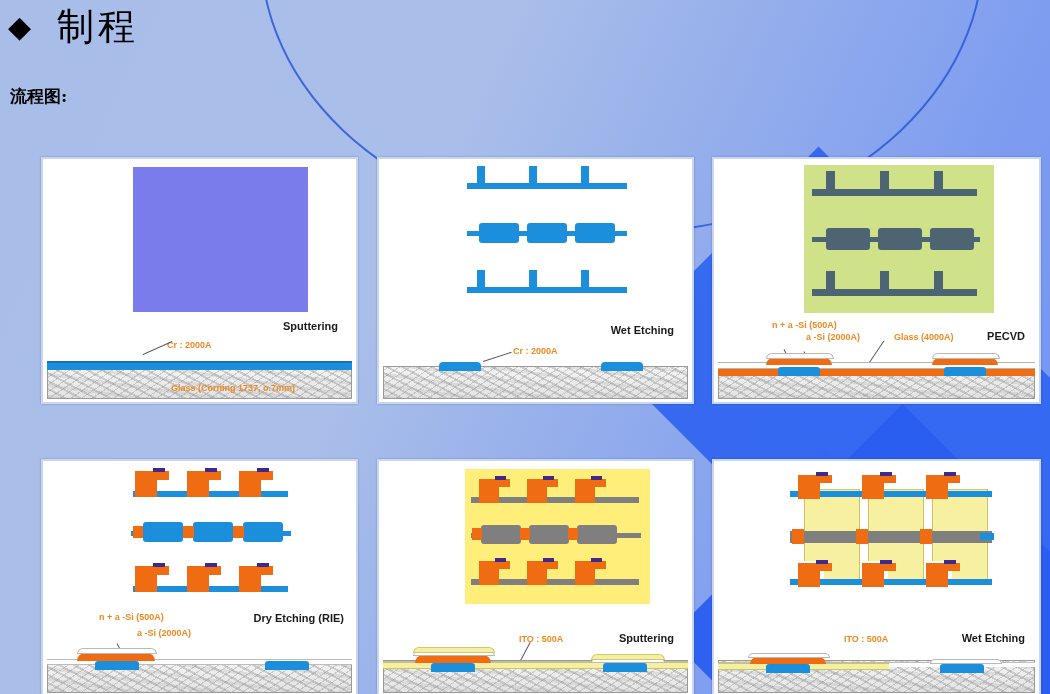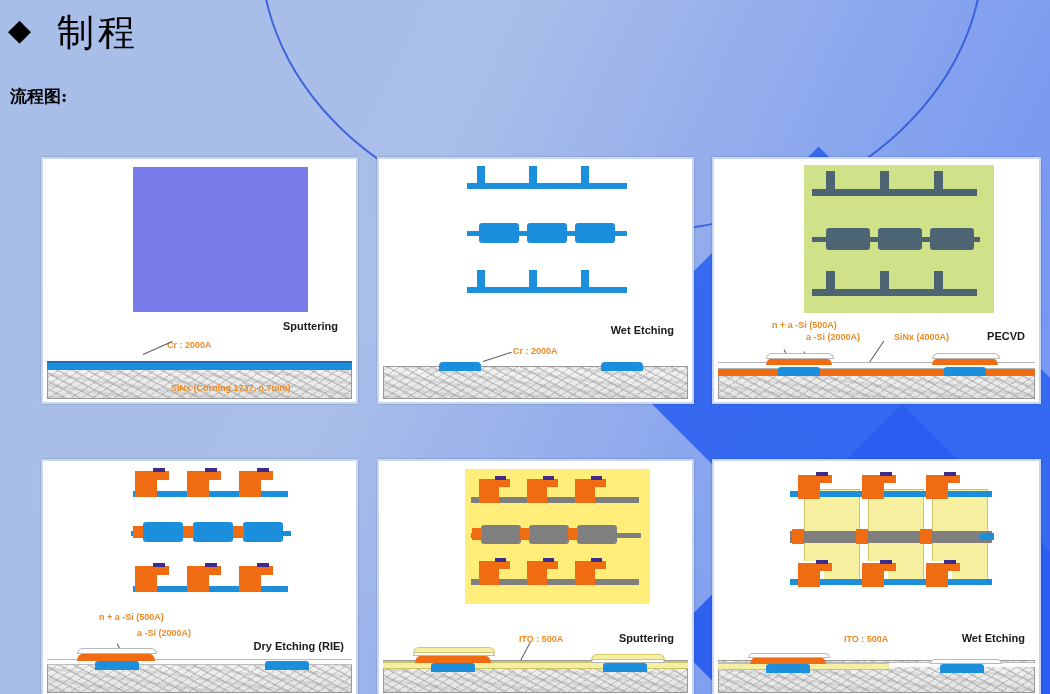--- a/index.html
+++ b/index.html
@@ -25,21 +25,21 @@
     transform:rotate(-45deg);opacity:.95;}
   .band-d{right:-10px;top:560px;width:190px;height:420px;background:#6f93f6;
     transform:rotate(-45deg);opacity:.85;}
   .band-e{left:600px;top:180px;width:26px;height:120px;background:#1e3f9e;
     transform:rotate(-45deg);opacity:.9;}
 
   
   .title-row{position:absolute;left:8px;top:8px;display:flex;align-items:center;gap:26px;}
   .diamond{font-size:30px;color:#000;line-height:1;}
   .title-text{font-family:"DejaVu Serif","Liberation Serif",serif;font-size:37px;color:#000;
-    letter-spacing:4px;line-height:1;margin-top:6px;}
+    letter-spacing:4px;line-height:1;}
   .subtitle{position:absolute;left:10px;top:85px;font-family:"DejaVu Serif","Liberation Serif",serif;
     font-size:17px;color:#000;font-weight:bold;}
 
   
   .panel{position:absolute;background:#ffffff;border:2px solid #c9d6f2;
     box-shadow:0 0 2px rgba(0,0,0,.25);overflow:hidden;}
   .p1{left:41px;top:157px;width:313px;height:243px;}
   .p2{left:377px;top:157px;width:313px;height:243px;}
   .p3{left:712px;top:157px;width:325px;height:243px;}
   .p4{left:41px;top:459px;width:313px;height:235px;}
@@ -120,21 +120,21 @@
     <div class="pv pv-bg-purple" style="left:90px;top:8px;width:175px;height:145px;"></div>
 
     <span class="label-k" style="right:18px;bottom:70px;">Sputtering</span>
 
     <span class="label" style="left:124px;bottom:52px;">Cr : 2000A</span>
     <div class="lead" style="left:100px;bottom:47px;width:32px;transform:rotate(-24deg);"></div>
 
     <div class="sec">
       <div class="glass"></div>
       <div class="crline" style="bottom:32px;"></div>
-      <span class="label" style="left:128px;bottom:9px;">SiNx (Corning 1737, o.7mm)</span>
+      <span class="label" style="left:128px;bottom:9px;">Glass (Corning 1737, o.7mm)</span>
     </div>
   </div>
 
   <div class="panel p2">
     <div class="pv" style="left:0;top:0;width:100%;height:150px;">
 
       <div class="bar blue" style="left:88px;top:24px;width:160px;height:6px;"></div>
       <div class="bar blue" style="left:98px;top:7px;width:8px;height:20px;"></div>
       <div class="bar blue" style="left:150px;top:7px;width:8px;height:20px;"></div>
       <div class="bar blue" style="left:202px;top:7px;width:8px;height:20px;"></div>
@@ -174,21 +174,21 @@
       <div class="bar gray" style="left:126px;top:63px;width:44px;height:22px;border-radius:3px;"></div>
 
       <div class="bar gray" style="left:8px;top:124px;width:165px;height:7px;"></div>
       <div class="bar gray" style="left:22px;top:106px;width:9px;height:20px;"></div>
       <div class="bar gray" style="left:76px;top:106px;width:9px;height:20px;"></div>
       <div class="bar gray" style="left:130px;top:106px;width:9px;height:20px;"></div>
     </div>
 
     <span class="label" style="left:58px;bottom:72px;">n + a -Si (500A)</span>
     <span class="label" style="left:92px;bottom:60px;">a -Si (2000A)</span>
-    <span class="label" style="left:180px;bottom:60px;">SiNx (4000A)</span>
+    <span class="label" style="left:180px;bottom:60px;">Glass (4000A)</span>
     <span class="label-k" style="right:14px;bottom:60px;">PECVD</span>
     <div class="lead" style="left:70px;bottom:52px;width:18px;transform:rotate(62deg);"></div>
     <div class="lead" style="left:90px;bottom:50px;width:18px;transform:rotate(70deg);"></div>
     <div class="lead" style="left:152px;bottom:34px;width:32px;transform:rotate(-56deg);"></div>
 
     <div class="sec" style="height:62px;">
       <div class="glass"></div>
 
       <div class="bar" style="left:4px;right:4px;bottom:33px;height:5px;background:#fdfdfd;border-top:1px solid #b5b5b5;border-bottom:1px solid #b5b5b5;"></div>
       <div class="bar orange" style="left:4px;right:4px;bottom:26px;height:7px;"></div>
@@ -235,21 +235,21 @@
       <div class="bar orange" style="left:144px;top:105px;width:22px;height:26px;"></div>
       <div class="bar orange" style="left:160px;top:105px;width:18px;height:9px;"></div>
       <div class="bar navy" style="left:162px;top:102px;width:12px;height:4px;"></div>
       <div class="bar orange" style="left:196px;top:105px;width:22px;height:26px;"></div>
       <div class="bar orange" style="left:212px;top:105px;width:18px;height:9px;"></div>
       <div class="bar navy" style="left:214px;top:102px;width:12px;height:4px;"></div>
     </div>
 
     <span class="label" style="left:56px;bottom:74px;">n + a -Si (500A)</span>
     <span class="label" style="left:94px;bottom:58px;">a -Si (2000A)</span>
-    <span class="label-k" style="right:12px;bottom:44px;">Dry Etching (RIE)</span>
+    <span class="label-k" style="right:12px;bottom:72px;">Dry Etching (RIE)</span>
     <div class="lead" style="left:74px;bottom:52px;width:22px;transform:rotate(62deg);"></div>
     <div class="lead" style="left:106px;bottom:40px;width:18px;transform:rotate(58deg);"></div>
 
     <div class="sec" style="height:58px;">
       <div class="glass"></div>
       <div class="bar" style="left:4px;right:4px;bottom:31px;height:4px;background:#fdfdfd;border-top:1px solid #bcbcbc;border-bottom:1px solid #bcbcbc;"></div>
 
       <div class="bump" style="left:34px;bottom:26px;width:78px;height:24px;">
         <div class="gate" style="left:18px;bottom:0;width:44px;height:9px;"></div>
         <div class="asi" style="left:0;bottom:9px;width:78px;height:8px;border-radius:9px 9px 0 0;"></div>

